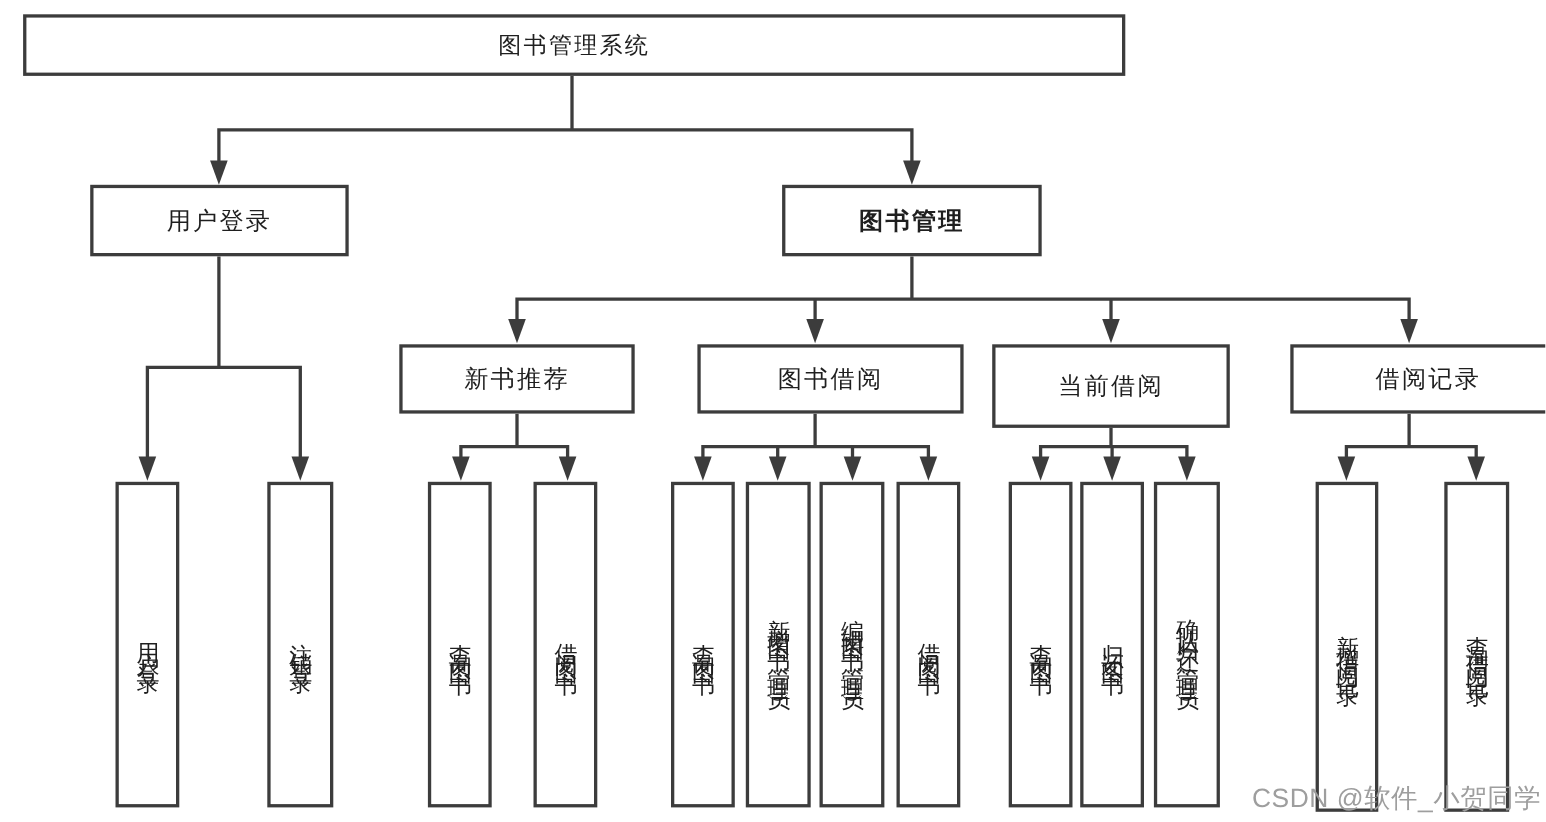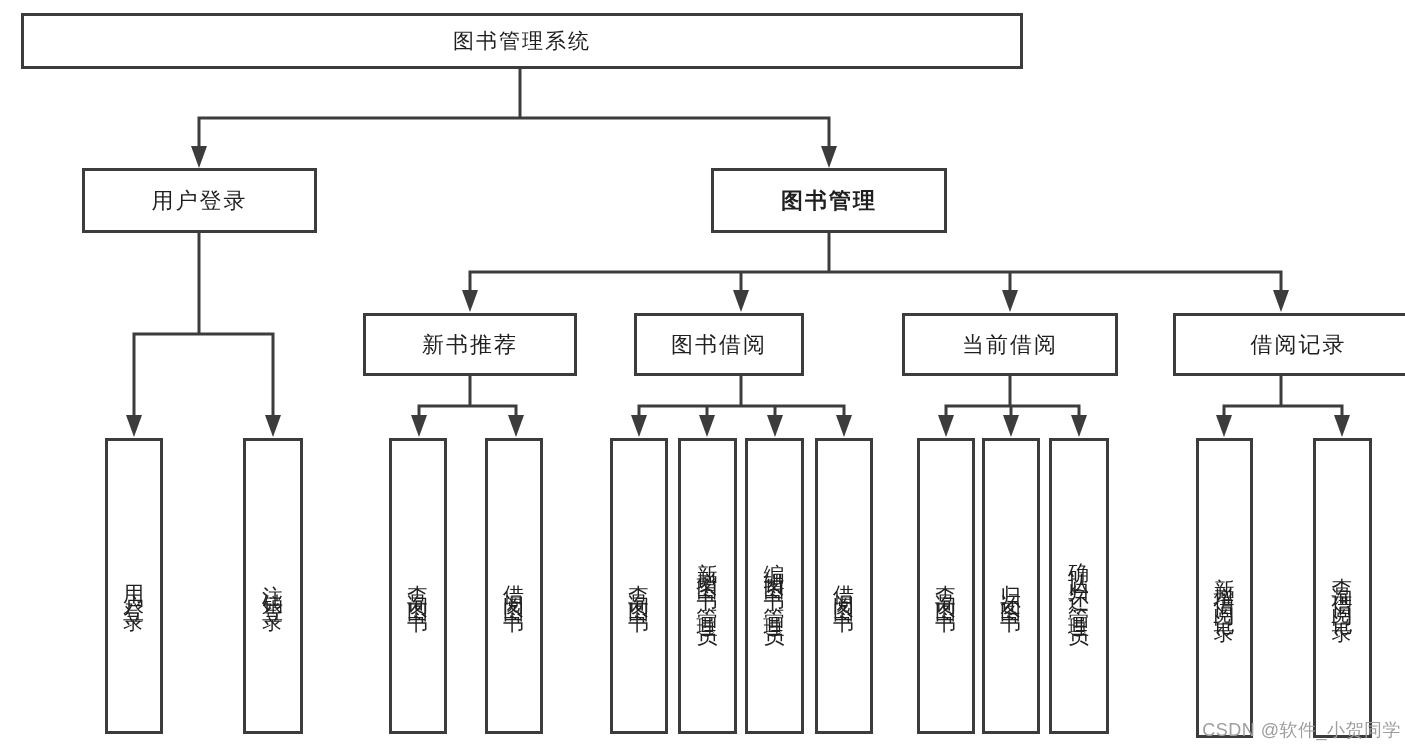--- a/index.html
+++ b/index.html
@@ -47,21 +47,21 @@
     text-orientation: mixed;
     font-size: 21px;
     letter-spacing: 9px;
     line-height: 1;
     white-space: nowrap;
   }
   .watermark {
     position: absolute;
     right: 4px;
     bottom: 5px;
-    font-size: 18px;
+    font-size: 24px;
     color: #9e9e9e;
     letter-spacing: 0.5px;
     z-index: 5;
     white-space: nowrap;
   }
 </style>
 </head>
 <body>
 
 <div class="stage">
@@ -125,24 +125,24 @@
   <div class="box" style="left:82px;top:168px;width:235px;height:65px;">
     <span class="hlabel">用户登录</span>
   </div>
   <div class="box" style="left:711px;top:168px;width:236px;height:65px;font-weight:bold;">
     <span class="hlabel">图书管理</span>
   </div>
 
   <div class="box" style="left:363px;top:313px;width:214px;height:63px;">
     <span class="hlabel">新书推荐</span>
   </div>
-  <div class="box" style="left:634px;top:313px;width:170px;height:63px;">
+  <div class="box" style="left:634px;top:313px;width:242px;height:63px;">
     <span class="hlabel">图书借阅</span>
   </div>
-  <div class="box" style="left:902px;top:313px;width:216px;height:63px;">
+  <div class="box" style="left:902px;top:313px;width:216px;height:76px;">
     <span class="hlabel">当前借阅</span>
   </div>
   <div class="box" style="left:1173px;top:313px;width:251px;height:63px;">
     <span class="hlabel">借阅记录</span>
   </div>
 
   <div class="box" style="left:105px;top:438px;width:58px;height:296px;">
     <span class="vtext">用户登录</span>
   </div>
   <div class="box" style="left:243px;top:438px;width:60px;height:296px;">

